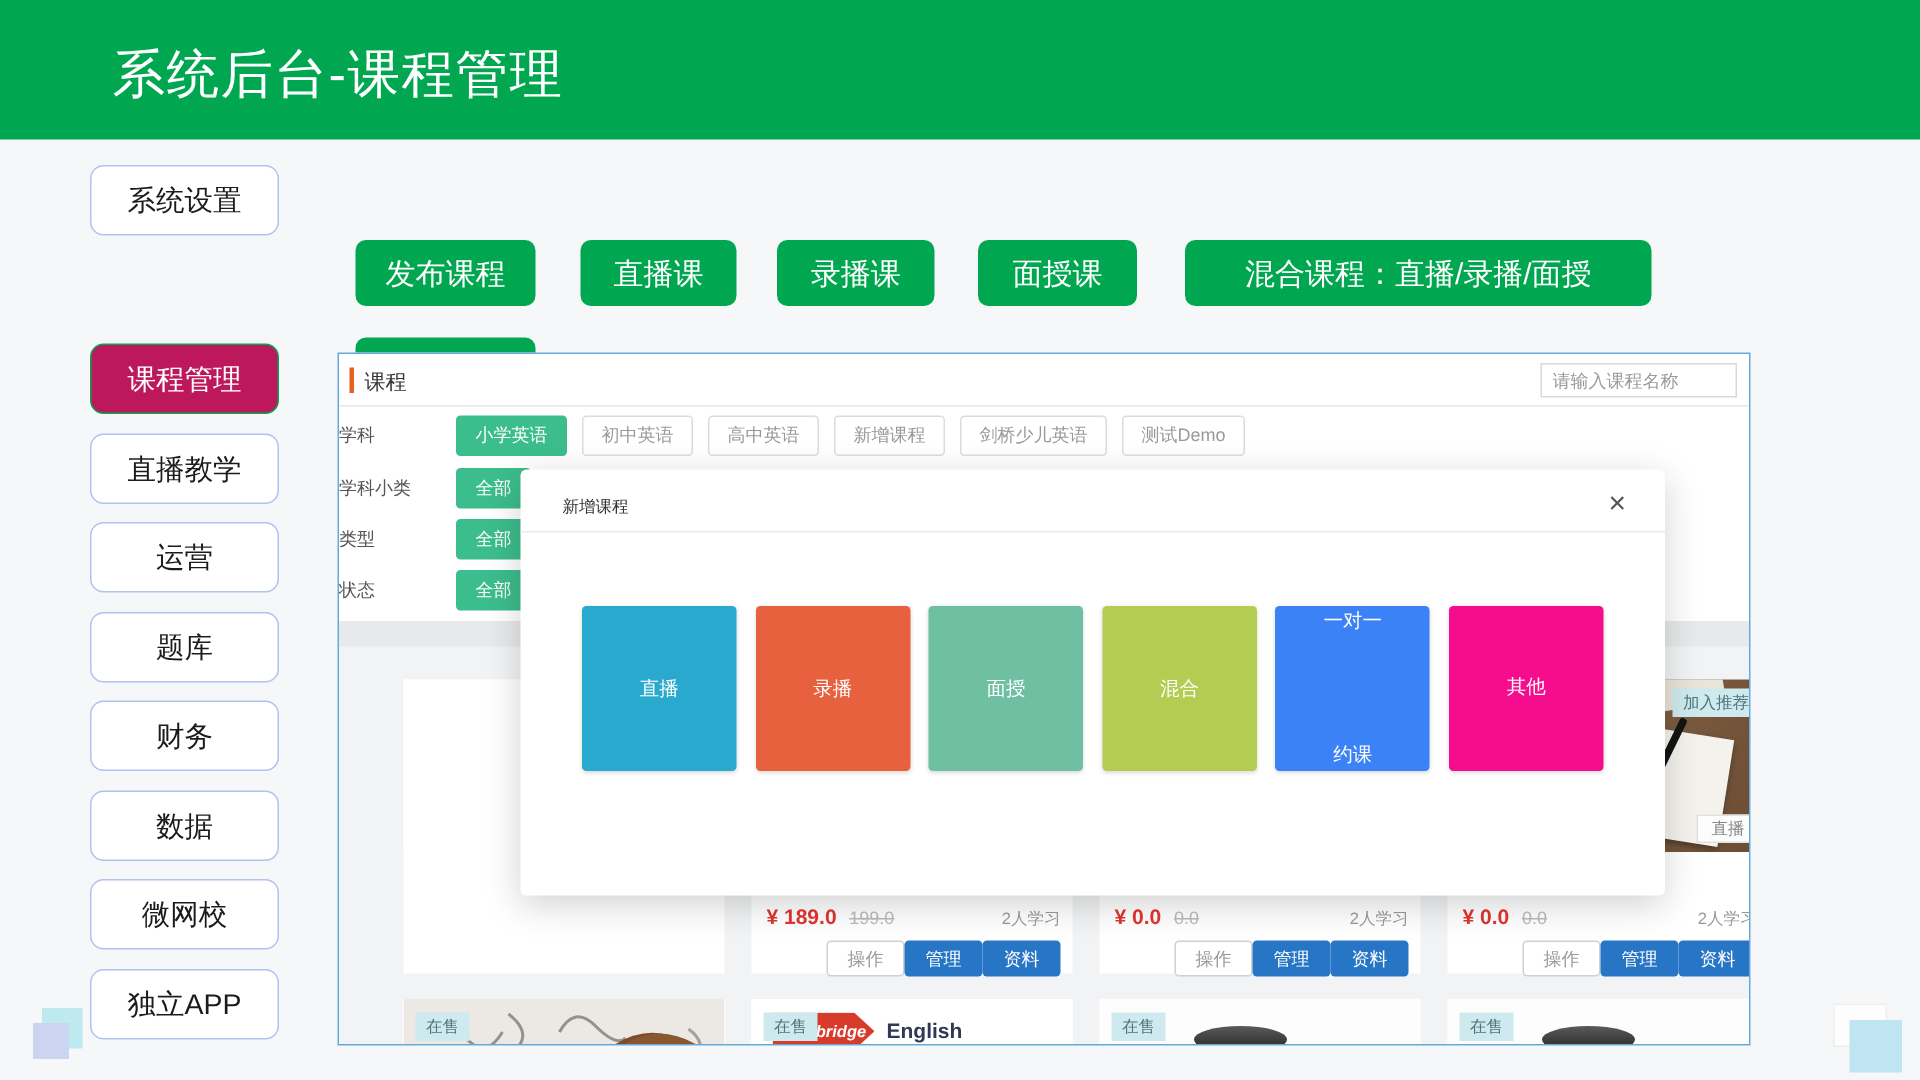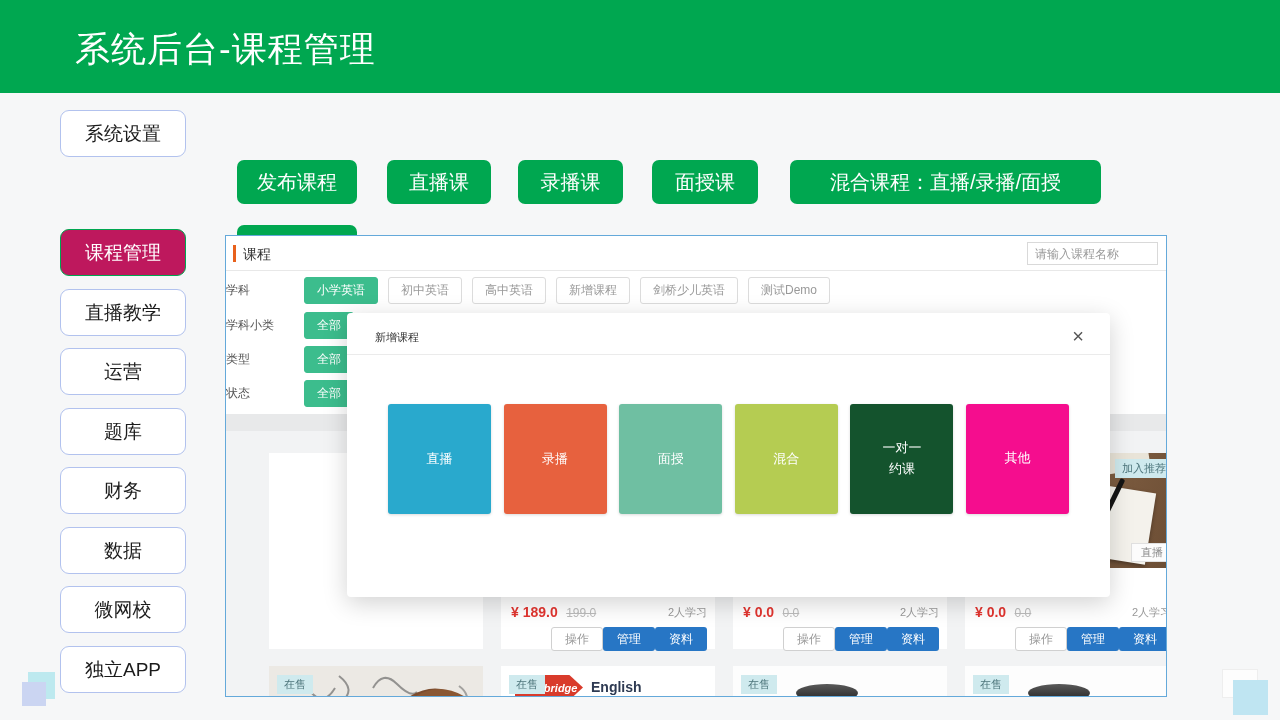--- a/index.html
+++ b/index.html
@@ -267,21 +267,21 @@
       </div>
       <div class="type-card" style="background-color: rgb(231, 97, 62);">
         <span>录播</span>
       </div>
       <div class="type-card" style="background-color: rgb(111, 191, 162);">
         <span>面授</span>
       </div>
       <div class="type-card" style="background-color: rgb(181, 204, 82);">
         <span>混合</span>
       </div>
-      <div class="type-card" style="background-color: #14532d;">
+      <div class="type-card" style="background-color: #3b82f6; justify-content: space-between;">
         <span>一对一</span>
         <span>约课</span>
       </div>
       <div class="type-card" style="background-color: rgb(245, 13, 142); font-family: Liberation Mono, monospace;">
         <span>其他</span>
       </div>
     </div>
   </div>
 
   <div class="sq sq-cyan-l"></div>

